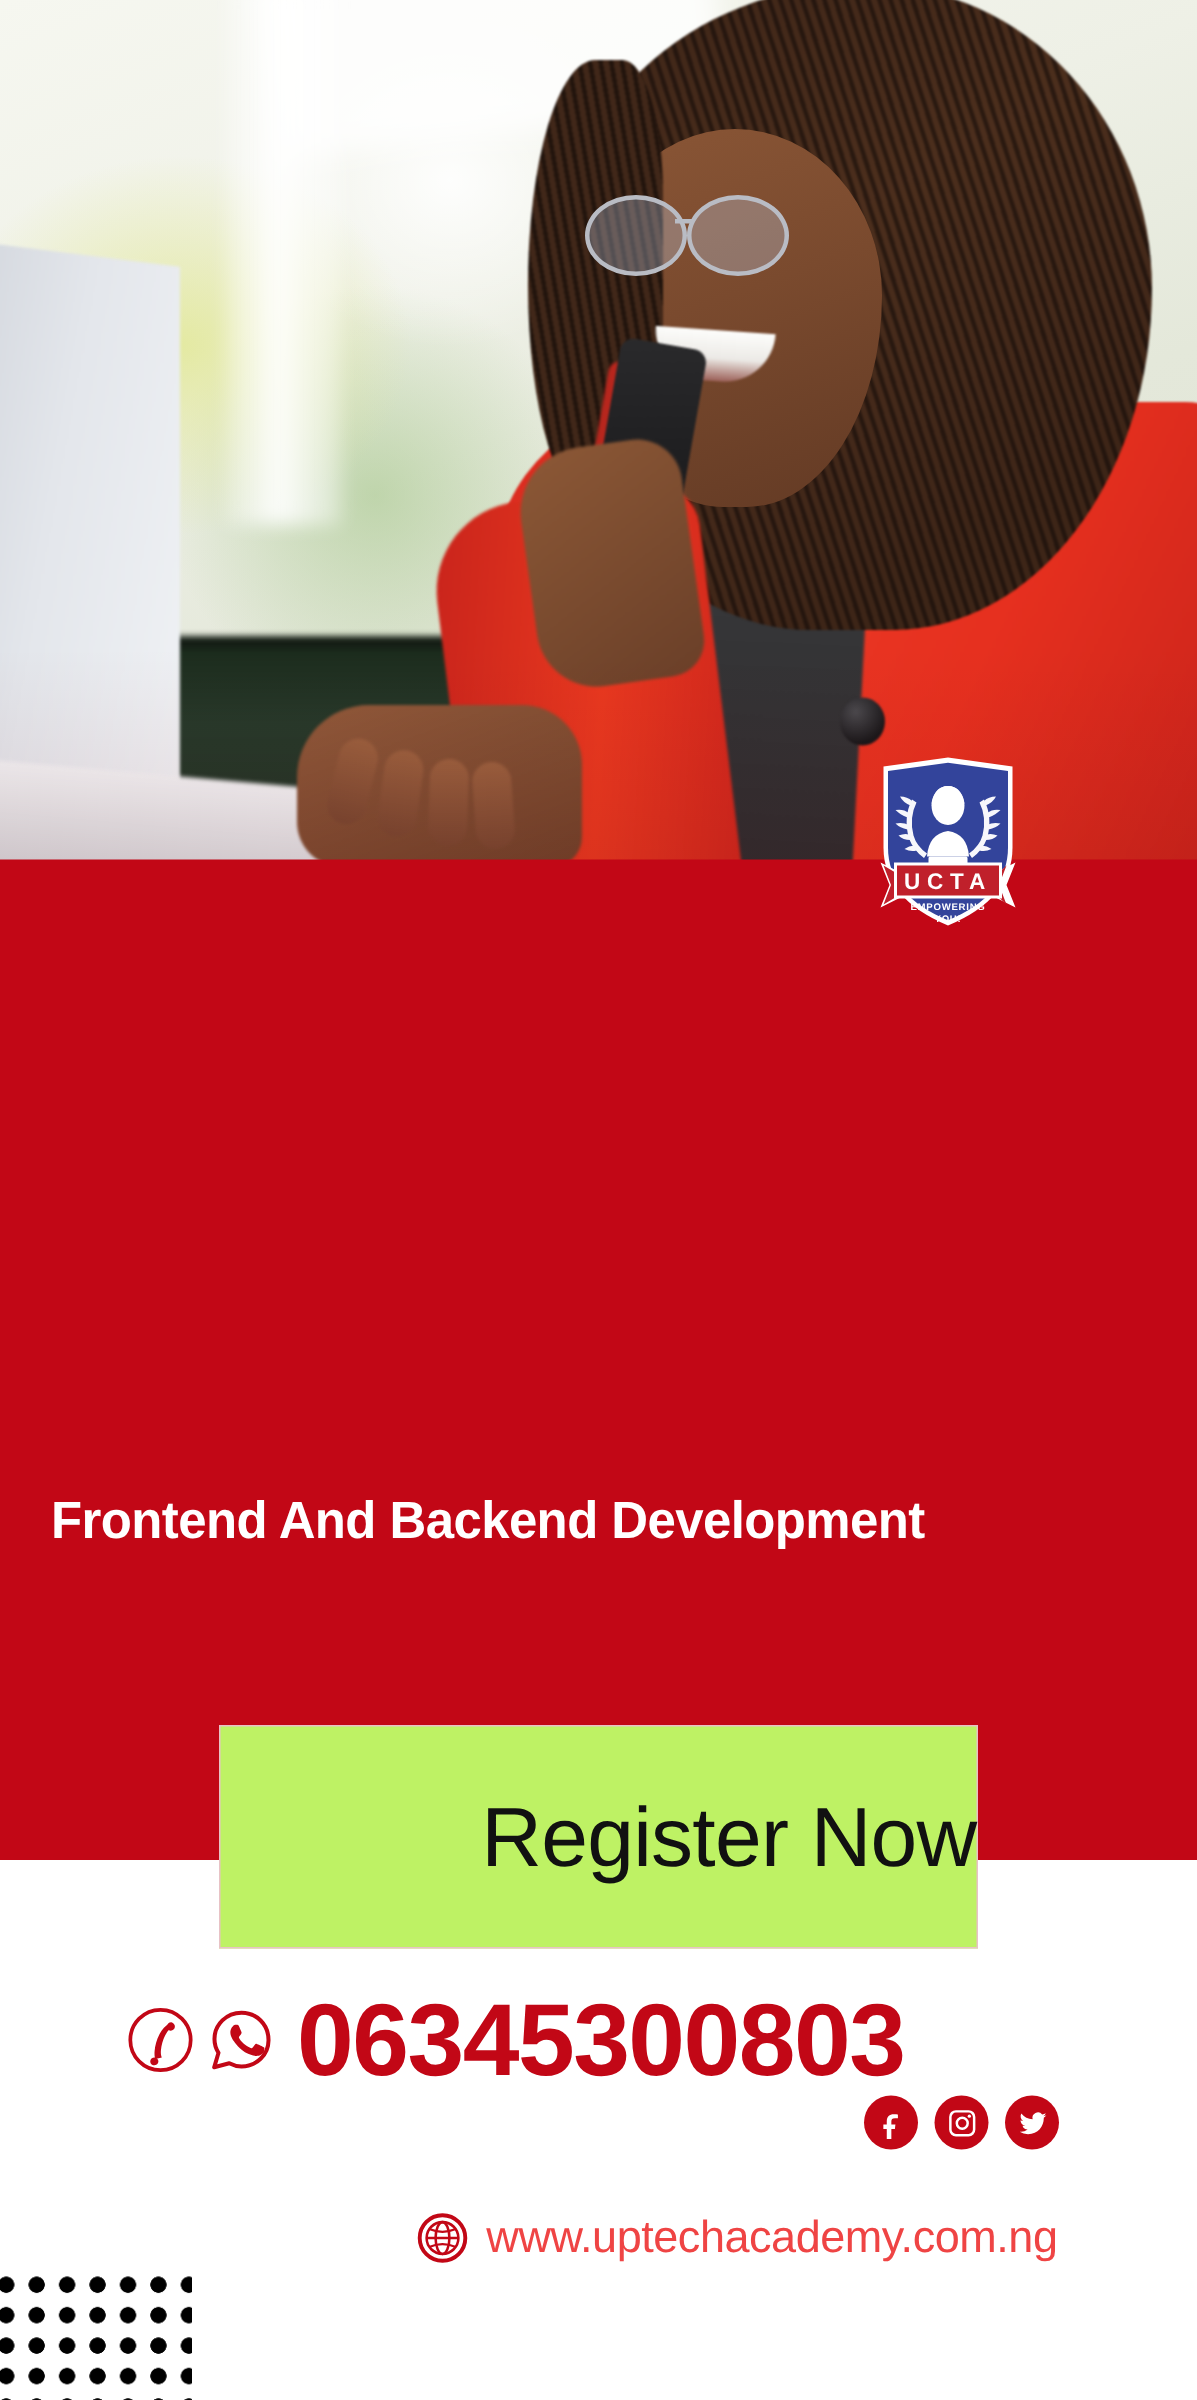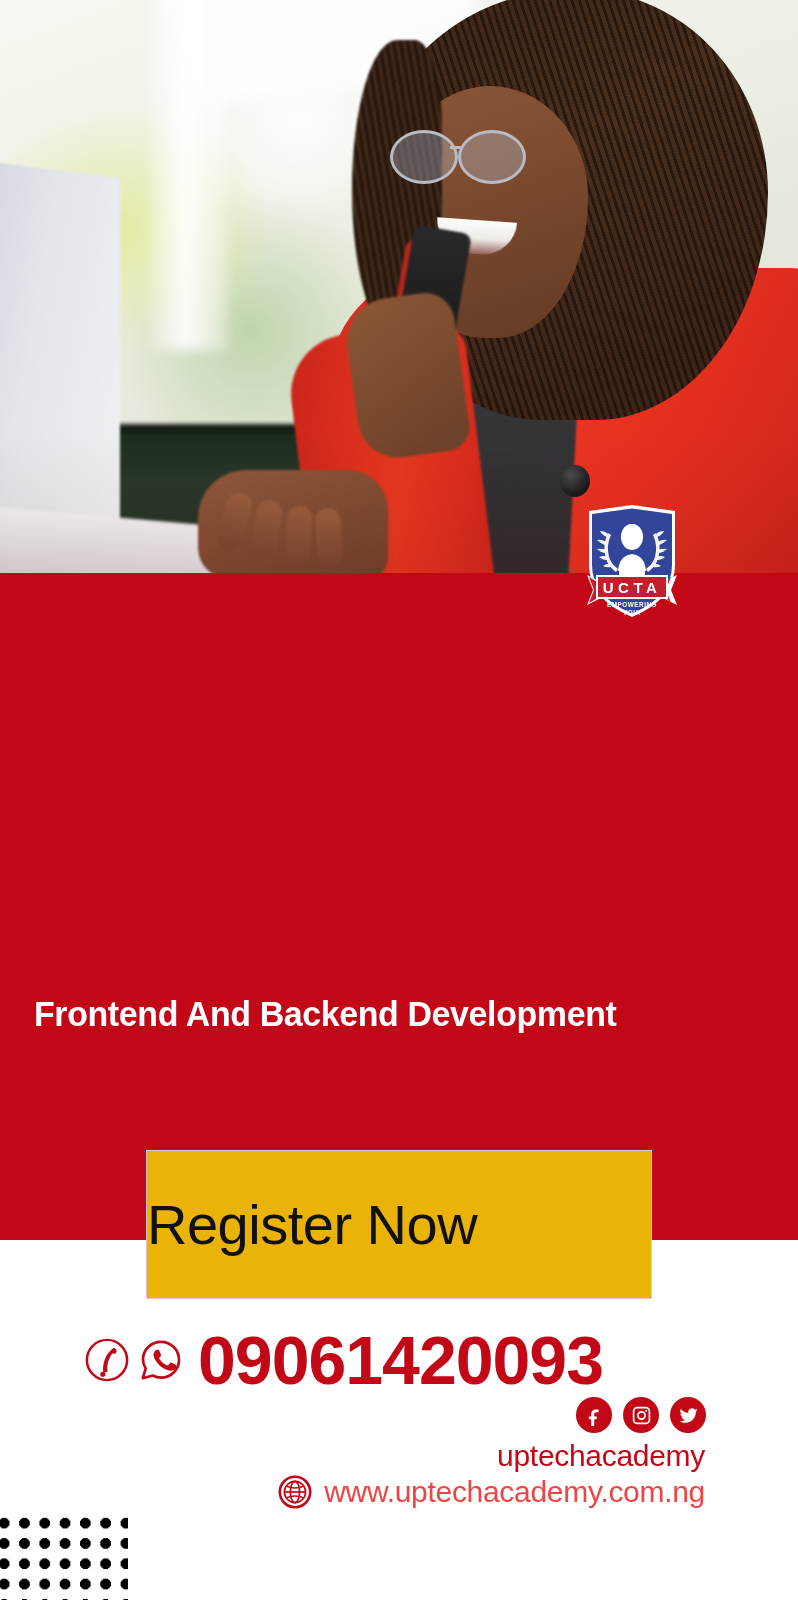--- a/index.html
+++ b/index.html
@@ -305,26 +305,26 @@
     transform: scaleX(0.97);
     transform-origin: left center;
     z-index: 5;
   }
 
   
   .register-btn {
     position: absolute;
     left: 146px; top: 1150px;
     width: 506px; height: 149px;
-    background: #eab308;
+    background: #bef264;
     border: 1px solid #e8c2c6;
     box-sizing: border-box;
     display: flex;
     align-items: center;
-    justify-content: flex-start;
+    justify-content: flex-end;
     z-index: 7;
     cursor: pointer;
   }
   .register-btn span {
     color: #111111;
     font-size: 56px;
     font-weight: 500;
     letter-spacing: -0.5px;
   }
 
@@ -503,21 +503,21 @@
       <path d="M24 5 C13.6 5 5.2 13.2 5.2 23.3 c0 3.5 1 6.8 2.8 9.6 L5 43 l10.5 -2.8 c2.6 1.4 5.6 2.2 8.5 2.2
                c10.4 0 18.8 -8.2 18.8 -18.3 C42.8 13.2 34.4 5 24 5 Z" fill="none" stroke="#C20716" stroke-width="2.8" stroke-linejoin="round"></path>
       <path d="M18.2 15.4 c-0.5 -1 -1 -1 -1.6 -1 h-1.3 c-0.5 0 -1.3 0.2 -2 0.9 c-0.7 0.8 -2.6 2.5 -2.6 6.1
                c0 3.6 2.7 7.1 3 7.6 c0.4 0.5 5.2 8.3 12.8 11.3 c6.3 2.5 7.6 2 9 1.9 c1.4 -0.1 4.5 -1.8 5.1 -3.6
                c0.6 -1.8 0.6 -3.3 0.4 -3.6 c-0.2 -0.3 -0.7 -0.5 -1.4 -0.9 c-0.7 -0.4 -4.5 -2.2 -5.2 -2.4
                c-0.7 -0.3 -1.2 -0.4 -1.7 0.4 c-0.5 0.8 -1.9 2.4 -2.3 2.9 c-0.4 0.5 -0.9 0.5 -1.6 0.2
                c-0.7 -0.4 -3.2 -1.2 -6.1 -3.7 c-2.3 -2 -3.8 -4.4 -4.2 -5.2 c-0.4 -0.8 0 -1.2 0.3 -1.6
                c0.3 -0.3 0.7 -0.9 1.1 -1.3 c0.4 -0.4 0.5 -0.8 0.7 -1.3 c0.2 -0.5 0.1 -1 -0.1 -1.4
                c-0.2 -0.4 -1.6 -3.9 -2.3 -5.3 Z" fill="#C20716" transform="translate(4,-1) scale(0.78) translate(5,4)"></path>
     </svg>
-    <span class="phone-number">09061420093</span>
+    <span class="phone-number">06345300803</span>
   </div>
 
   <div class="socials">
     <span class="soc">
       <svg viewBox="0 0 24 24">
         <path d="M14.5 8.2h2.2V5.3c-0.4-0.05-1.7-0.17-3.2-0.17c-3.2 0-5.3 1.9-5.3 5.4v2.5H5.6v3.3h2.6V24h3.5v-7.7h2.7l0.4-3.3h-3.1v-2.2C11.7 9 12.2 8.2 14.5 8.2Z"></path>
       </svg>
     </span>
     <span class="soc">
       <svg viewBox="0 0 24 24">
@@ -526,21 +526,20 @@
         <circle cx="17.4" cy="6.6" r="1.25"></circle>
       </svg>
     </span>
     <span class="soc">
       <svg viewBox="0 0 24 24">
         <path d="M22.5 5.9a8.3 8.3 0 0 1-2.4 0.7 4.2 4.2 0 0 0 1.8-2.3 8.4 8.4 0 0 1-2.7 1A4.2 4.2 0 0 0 11.9 9a11.9 11.9 0 0 1-8.6-4.4 4.2 4.2 0 0 0 1.3 5.6 4.1 4.1 0 0 1-1.9-0.5 4.2 4.2 0 0 0 3.4 4.1 4.2 4.2 0 0 1-1.9 0.1 4.2 4.2 0 0 0 3.9 2.9A8.4 8.4 0 0 1 2 18.5a11.9 11.9 0 0 0 6.4 1.9c7.7 0 12-6.4 12-12v-0.5a8.5 8.5 0 0 0 2.1-2.2Z"></path>
       </svg>
     </span>
   </div>
 
-  <div class="handle">uptechacademy</div>
 
   <div class="website-row">
     <svg class="ic-globe" viewBox="0 0 34 34">
       <circle cx="17" cy="17" r="15.2" fill="none" stroke="#C20716" stroke-width="2.6"></circle>
       <circle cx="17" cy="17" r="10.6" fill="none" stroke="#C20716" stroke-width="1.7"></circle>
       <ellipse cx="17" cy="17" rx="4.6" ry="10.6" fill="none" stroke="#C20716" stroke-width="1.7"></ellipse>
       <line x1="6.4" y1="17" x2="27.6" y2="17" stroke="#C20716" stroke-width="1.7"></line>
       <path d="M8.6 11.2 q8.4 3.4 16.8 0" fill="none" stroke="#C20716" stroke-width="1.5"></path>
       <path d="M8.6 22.8 q8.4 -3.4 16.8 0" fill="none" stroke="#C20716" stroke-width="1.5"></path>
     </svg>

